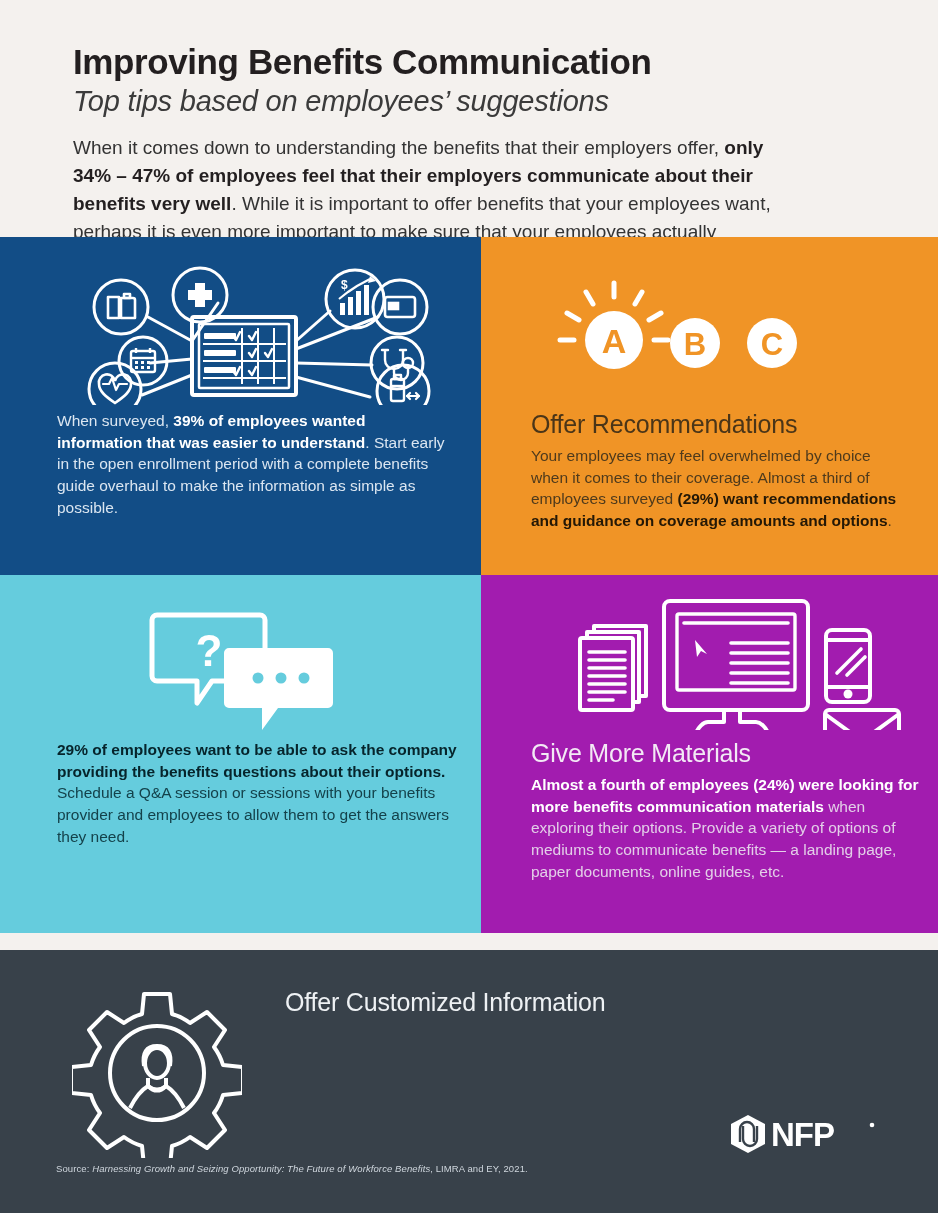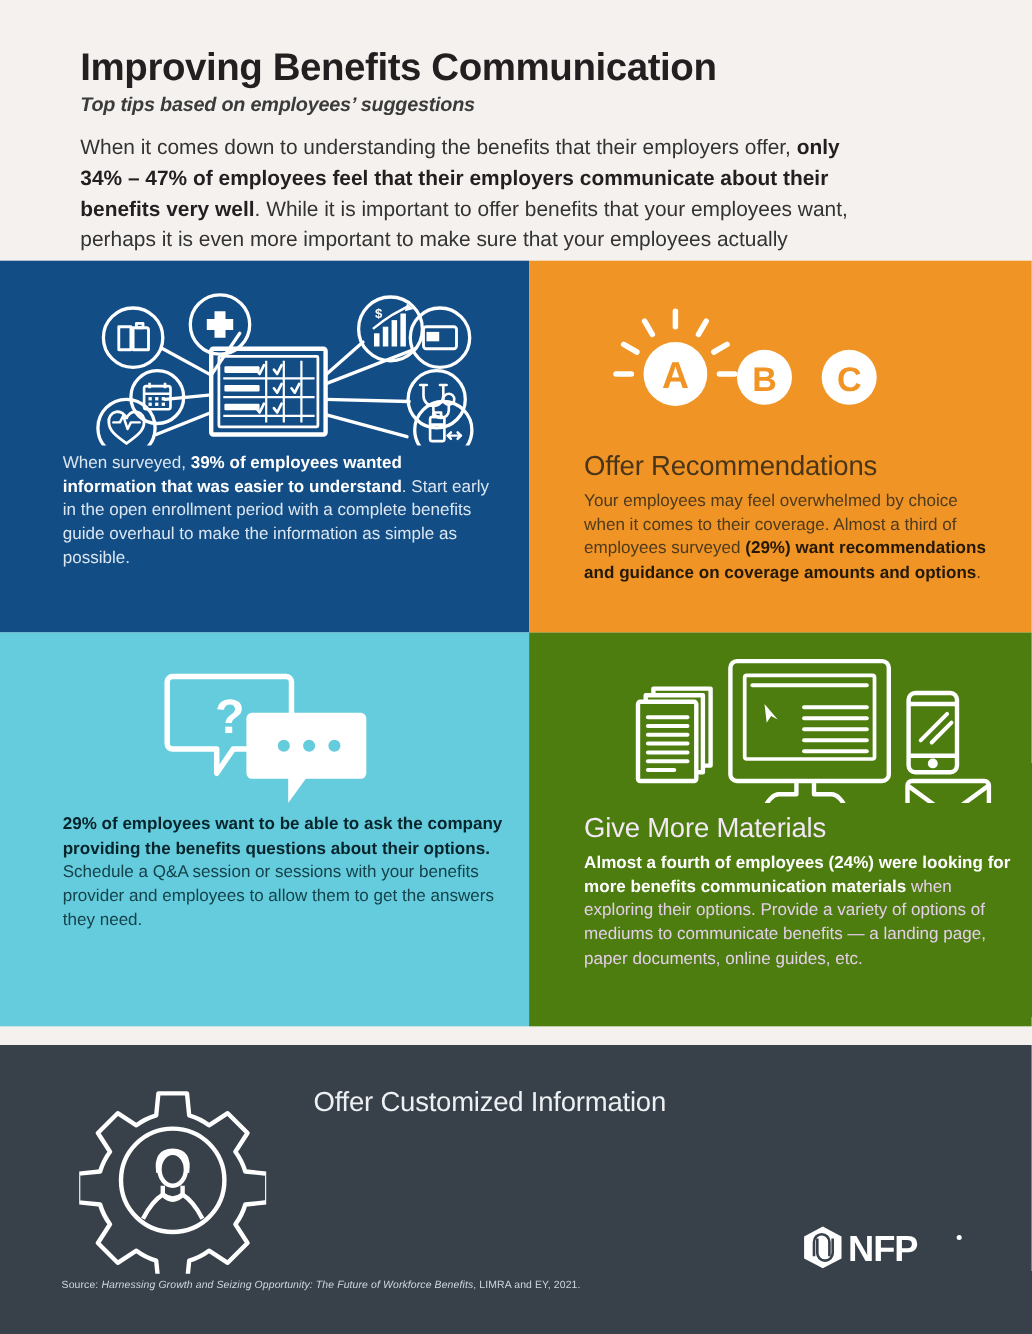--- a/index.html
+++ b/index.html
@@ -13,36 +13,36 @@
   .page{position:relative;width:938px;height:1213px;overflow:hidden;background:#f4f1ee;}
 
   
   .header{position:absolute;left:0;top:0;width:938px;height:204px;background:#f4f1ee;border-radius:15px;}
   .header-inner{position:absolute;left:73px;top:44px;width:790px;}
   .title{
     font-size:35px;font-weight:bold;color:#231f20;letter-spacing:-0.4px;
     line-height:1.05;margin:0;
   }
   .subtitle{
-    font-size:18px;font-style:italic;font-weight:700;color:#3b3b3b;
+    font-size:29px;font-style:italic;font-weight:400;color:#3b3b3b;
     margin:4px 0 0 0;line-height:1.15;letter-spacing:-0.2px;
   }
   .intro{
     margin:16px 0 0 0;font-size:19px;line-height:1.47;color:#333;
     width:720px;
   }
   .intro b{font-weight:bold;color:#231f20;}
 
   
   .grid{position:absolute;left:0;top:237px;width:938px;height:696px;}
   .quad{position:absolute;overflow:hidden;}
   .q-blue  {left:0;   top:0;   width:481px;height:338px;background:#124d86;}
   .q-orange{left:481px;top:0;  width:457px;height:338px;background:#f09426;}
   .q-cyan  {left:0;   top:338px;width:481px;height:358px;background:#65ccdd;}
-  .q-purple{left:481px;top:338px;width:457px;height:358px;background:#4d7c0f;}
+  .q-purple{left:481px;top:338px;width:457px;height:358px;background:#a21caf;}
 
   .art{position:absolute;left:0;top:0;width:100%;}
   .txt{position:absolute;}
 
   .q-head{
     font-size:25px;font-weight:300;line-height:1.12;margin:0 0 7px 0;
     letter-spacing:-0.2px;
   }
   .q-body{font-size:15.5px;line-height:1.40;margin:0;}
   .q-body b{font-weight:bold;}

